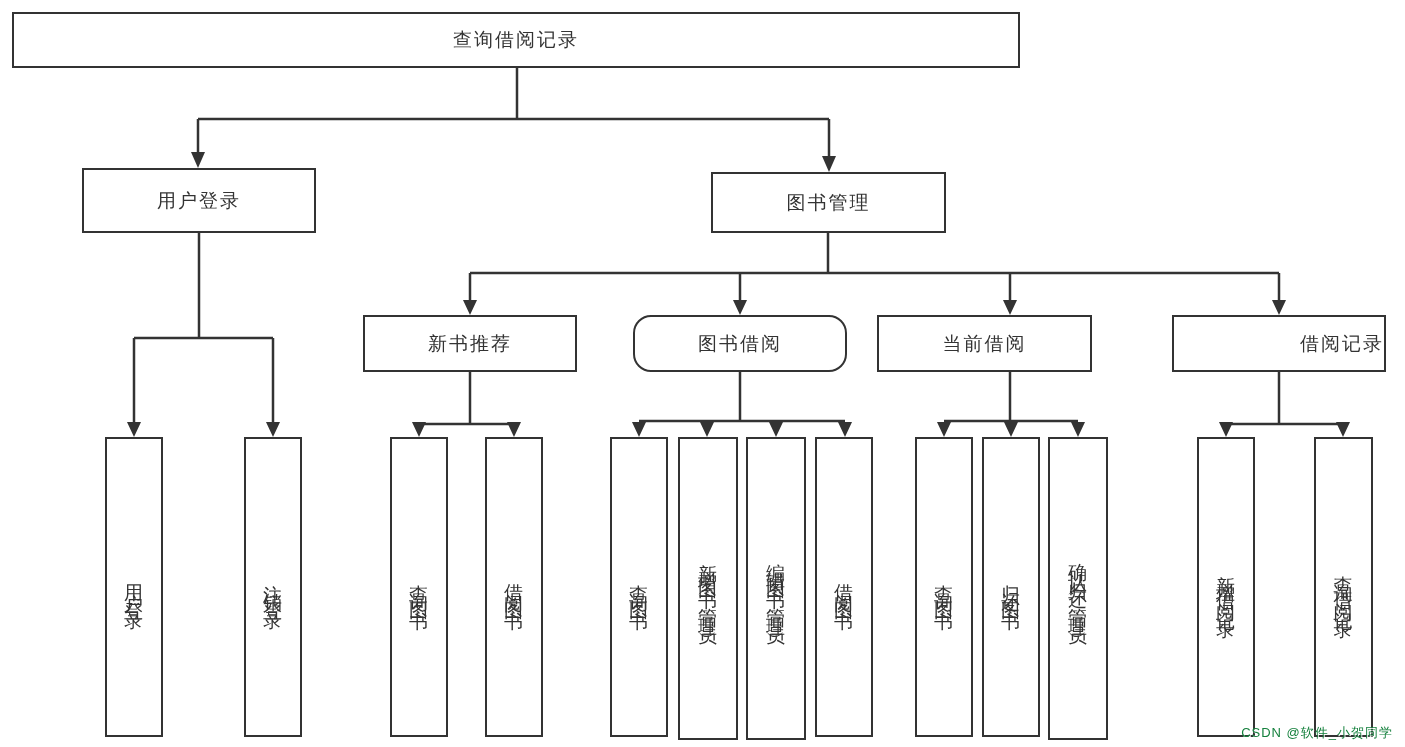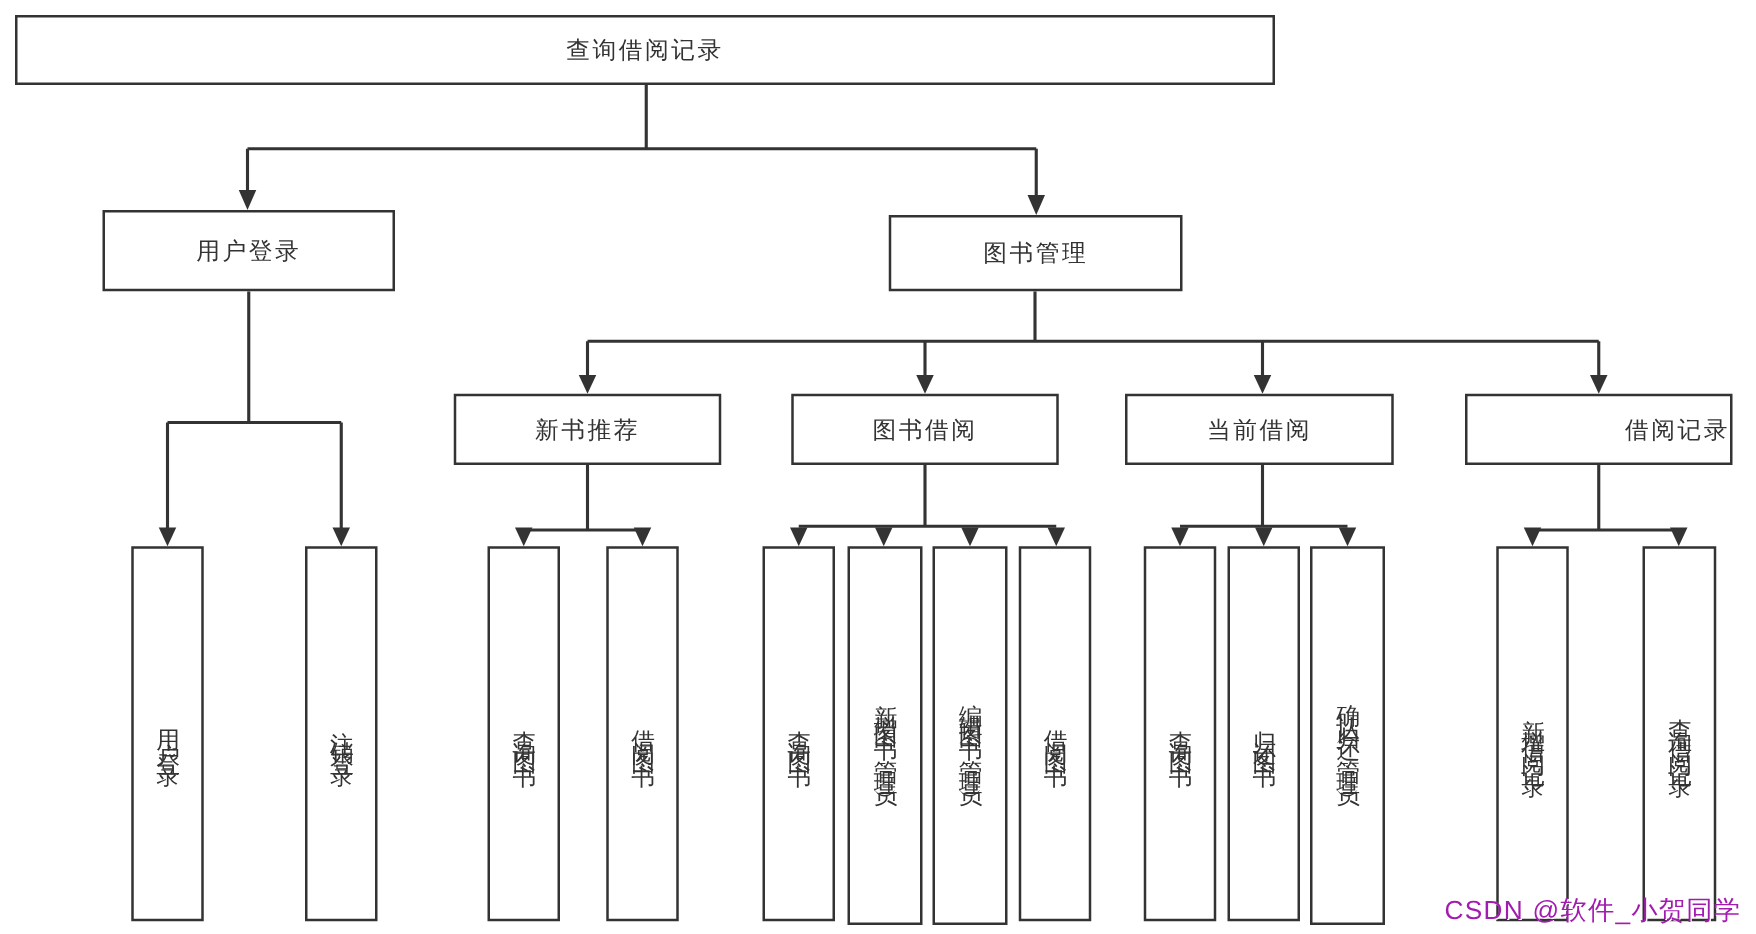--- a/index.html
+++ b/index.html
@@ -46,44 +46,44 @@
     line-height: 1;
     white-space: nowrap;
   }
   
   #n-root      { left: 12px;   top: 12px;  width: 1008px; height: 56px; }
   
   #n-login     { left: 82px;   top: 168px; width: 234px;  height: 65px; }
   #n-mgmt      { left: 711px;  top: 172px; width: 235px;  height: 61px; }
   
   #n-recommend { left: 363px;  top: 315px; width: 214px;  height: 57px; }
-  #n-borrow    { left: 633px;  top: 315px; width: 214px;  height: 57px; }
-  #n-current   { left: 900px;  top: 315px; width: 215px;  height: 57px; align-items: center; }
+  #n-borrow    { left: 633px;  top: 315px; width: 214px;  height: 57px; border-radius: 18px; }
+  #n-current   { left: 877px;  top: 315px; width: 215px;  height: 57px; align-items: center; }
   #n-records   { left: 1172px; top: 315px; width: 214px;  height: 57px; justify-content: flex-end; }
   
   .leaf { top: 437px; width: 58px; height: 300px; }
   #l-login-0   { left: 105px; }
   #l-login-1   { left: 244px; }
   #l-rec-0     { left: 390px; }
   #l-rec-1     { left: 485px; }
   #l-bor-0     { left: 610px; }
   #l-bor-1     { left: 678px; width: 60px; height: 303px; }
   #l-bor-2     { left: 746px; width: 60px; height: 303px; }
   #l-bor-3     { left: 815px; }
   #l-cur-0     { left: 915px; }
   #l-cur-1     { left: 982px; }
   #l-cur-2     { left: 1048px; width: 60px; height: 303px; }
   #l-recd-0    { left: 1197px; }
   #l-recd-1    { left: 1314px; width: 59px; }
   #watermark {
     position: absolute;
     right: 12px;
     bottom: 5px;
-    font-size: 21px;
-    color: #a21caf;
+    font-size: 13px;
+    color: #15803d;
     text-shadow: 1px 1px 0 #ffffff;
     letter-spacing: 1px;
     z-index: 3;
     white-space: nowrap;
   }
 </style>
 </head>
 <body>
 
 <div id="canvas">

